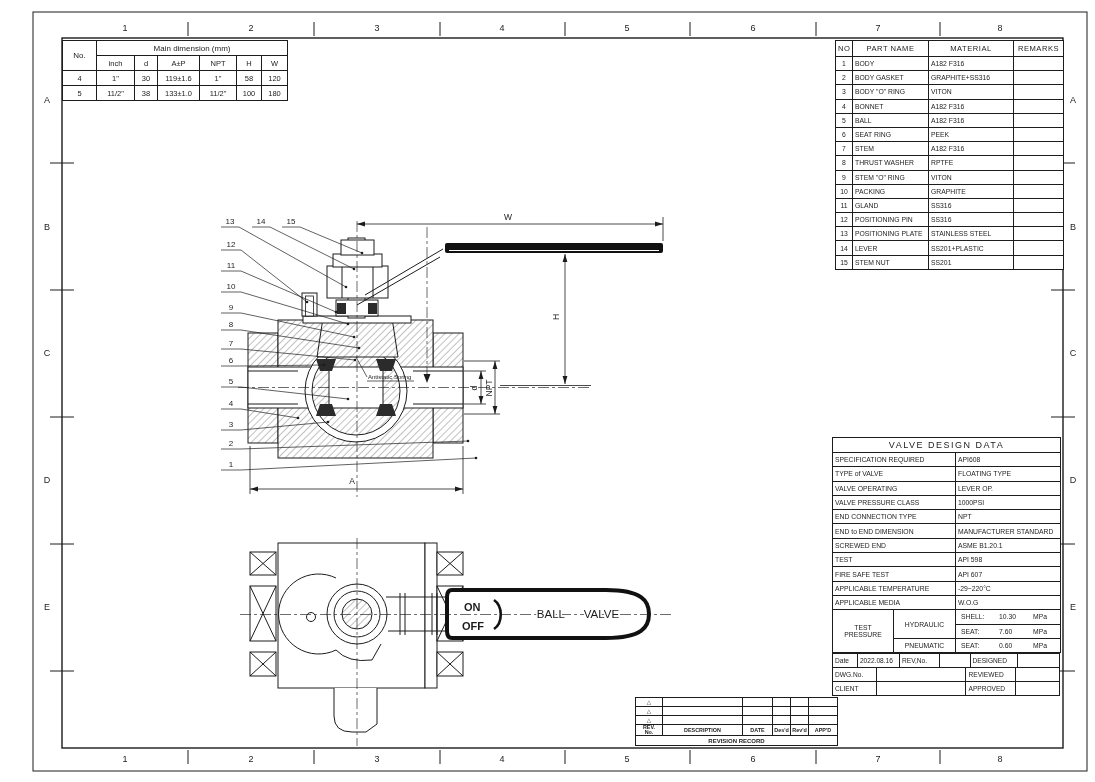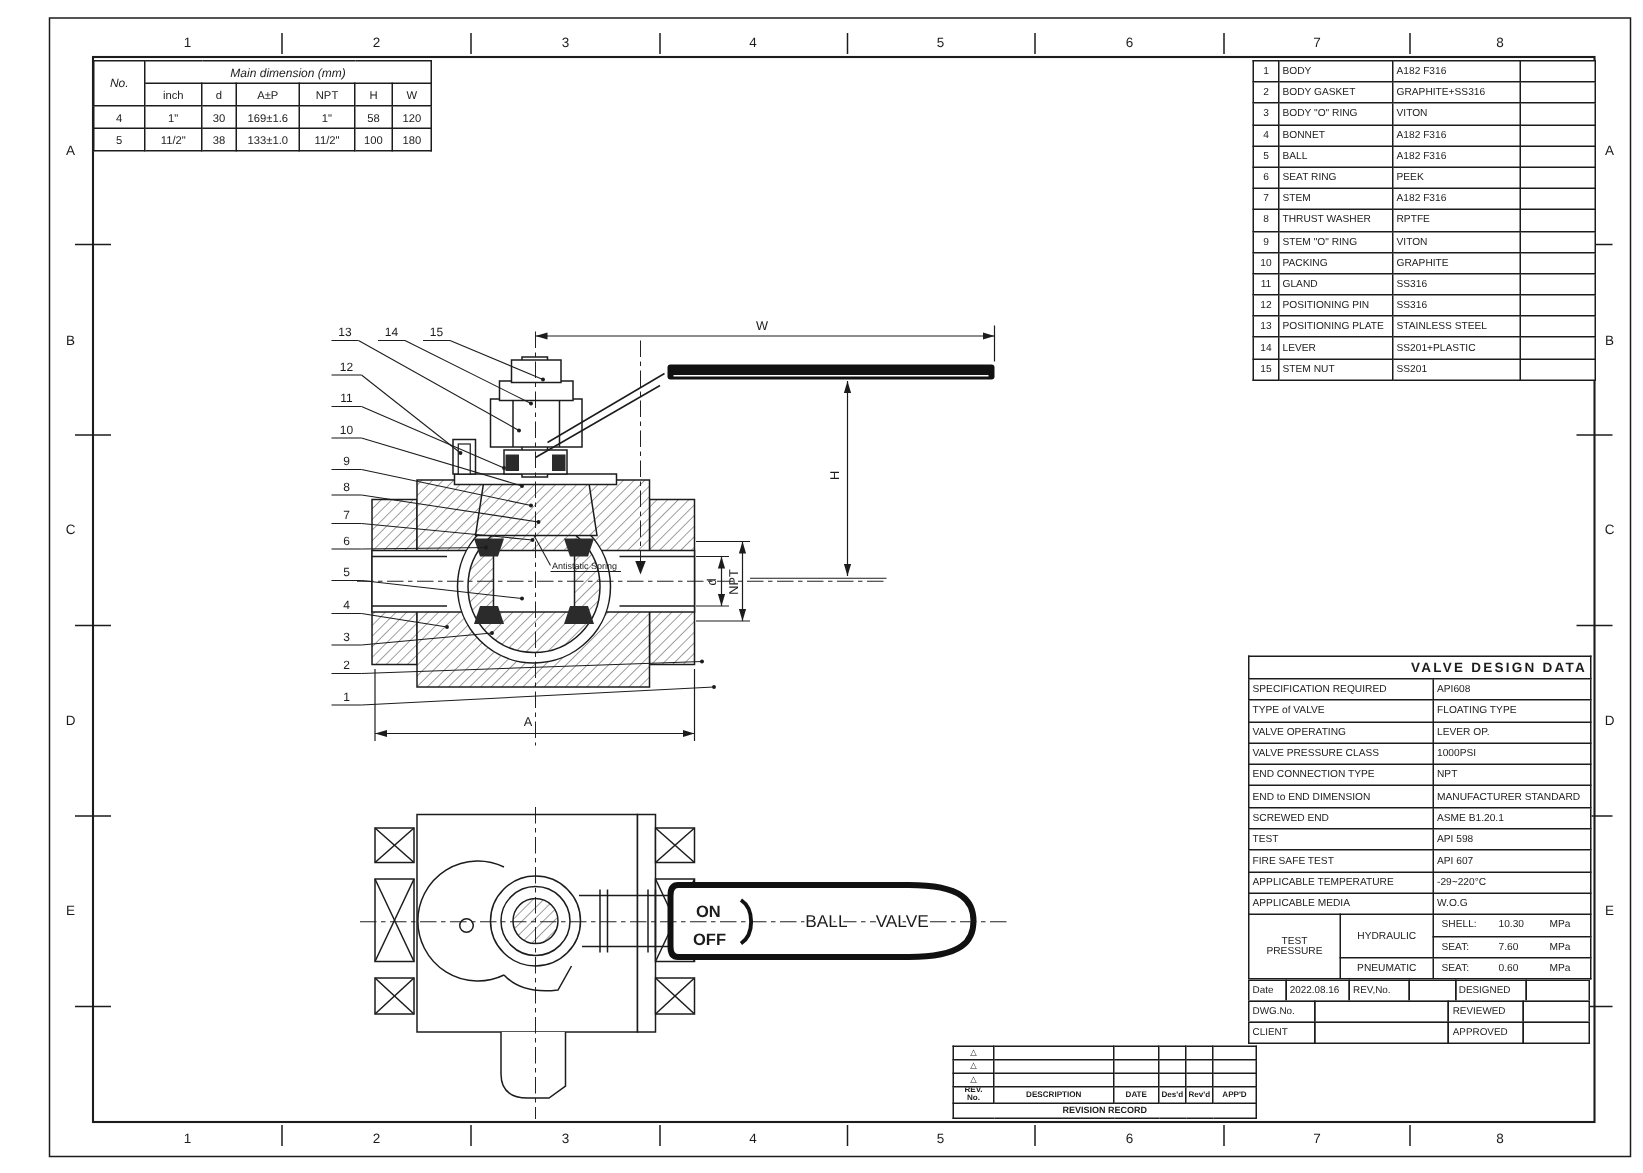--- a/index.html
+++ b/index.html
@@ -8,27 +8,27 @@
          font-family:"Liberation Sans",sans-serif;color:var(--ink);overflow:hidden;}
   #dwg{position:absolute;left:0;top:0;}
 
   
   .tbl{position:absolute;border-collapse:collapse;table-layout:fixed;background:#fff;z-index:5;}
   .tbl td,.tbl th{border:1px solid var(--ink);padding:0 2px;white-space:nowrap;overflow:hidden;
                   font-weight:normal;color:var(--ink);}
   .ctr{text-align:center;}
   
   #dim-tbl td{font-size:7.5px;height:14px;text-align:center;}
-  #dim-tbl .hdr{font-size:8px;font-style:italic;}
+  #dim-tbl .hdr{font-size:8px;}
   
   #parts-tbl td{font-size:6.8px;height:13.2px;}
   #parts-tbl .phead td{font-size:7.6px;height:15px;text-align:center;letter-spacing:.5px;}
   
   #vdd-tbl td{font-size:6.8px;height:13.3px;}
-  #vdd-tbl .vtitle td{font-size:9px;font-weight:bold;text-align:right;letter-spacing:1.5px;height:14px;}
+  #vdd-tbl .vtitle td{font-size:9px;font-weight:normal;text-align:center;letter-spacing:1.5px;height:14px;}
   .tpflex{display:flex;gap:0;}
   .tpflex span{display:inline-block;}
   .tp-l{width:38px;padding-left:3px;}
   .tp-v{width:34px;}
   .tp-u{width:24px;}
   
   .frow{position:absolute;display:flex;z-index:5;background:#fff;}
   .frow>div{border:1px solid var(--ink);margin-left:-1px;font-size:6.6px;line-height:13px;height:13px;
             padding:0 2px;white-space:nowrap;overflow:hidden;}
   .frow>div:first-child{margin-left:0;}
@@ -365,21 +365,21 @@
       <td>d</td>
       <td>A±P</td>
       <td>NPT</td>
       <td>H</td>
       <td>W</td>
     </tr>
     <tr>
       <td>4</td>
       <td>1"</td>
       <td>30</td>
-      <td>169±1.6</td>
+      <td>119±1.6</td>
       <td>1"</td>
       <td>58</td>
       <td>120</td>
     </tr>
     <tr>
       <td>5</td>
       <td>11/2"</td>
       <td>38</td>
       <td>133±1.0</td>
       <td>11/2"</td>
@@ -390,20 +390,26 @@
     </table>
 
   <table class="tbl" id="parts-tbl" style="left:835px;top:40px;width:228px">
     <colgroup>
         <col style="width:17px">
         <col style="width:76px">
         <col style="width:85px">
         <col style="width:50px">
       </colgroup>
     <tbody>
+        <tr class="phead">
+      <td>NO</td>
+      <td>PART NAME</td>
+      <td>MATERIAL</td>
+      <td>REMARKS</td>
+    </tr>
     <tr>
           <td class="ctr">1</td>
           <td>BODY</td>
           <td>A182 F316</td>
           <td></td>
         </tr>
     <tr>
           <td class="ctr">2</td>
           <td>BODY GASKET</td>
           <td>GRAPHITE+SS316</td>

